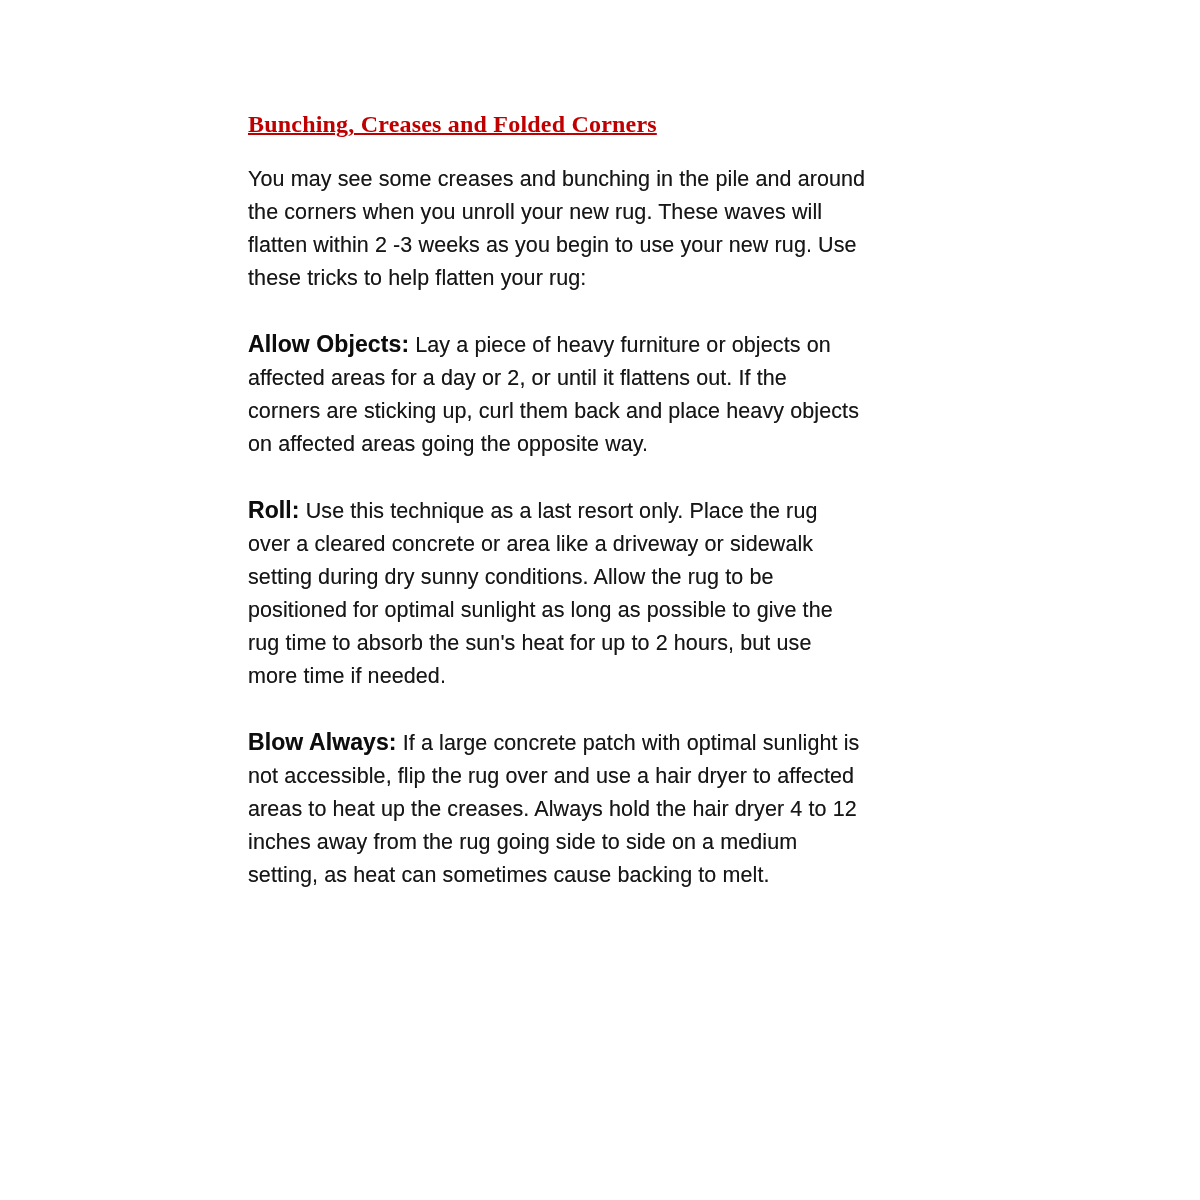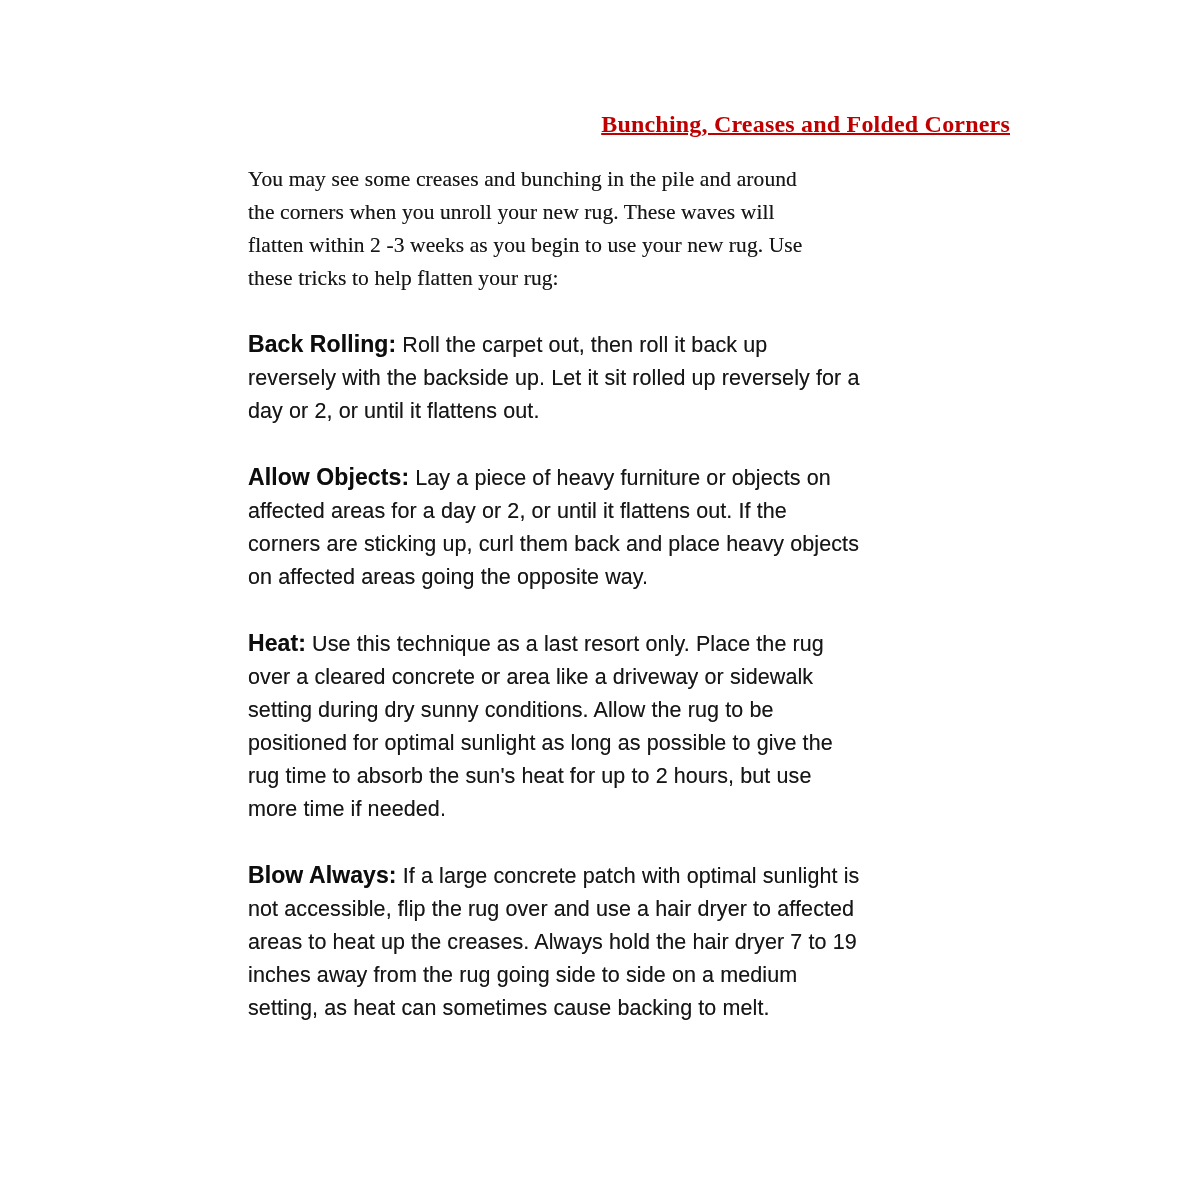--- a/index.html
+++ b/index.html
@@ -24,63 +24,58 @@
   .doc-title {
     font-family: "Liberation Serif", serif;
     font-size: 24px;
     font-weight: bold;
     color: #c00000;
     text-decoration: underline;
     text-decoration-thickness: 2px;
     line-height: 33px;
     margin: 0 0 22px 0;
     letter-spacing: 0.2px;
-    text-align: right;
   }
   .body-para {
     font-size: 21.5px;
     line-height: 33px;
     color: #161616;
     margin: 33px 0 0 0;
     white-space: pre-line;
     text-shadow: 0 0 0.4px rgba(0,0,0,0.45);
     letter-spacing: 0.1px;
   }
   .body-para.intro {
     margin-top: 4px;
-    font-family: Liberation Serif, serif;
   }
   .sec-head {
     font-weight: bold;
     font-size: 23px;
     color: #0d0d0d;
   }
 </style>
 </head>
 <body>
 
 <div class="page">
   <div class="content">
     <h1 class="doc-title">Bunching, Creases and Folded Corners</h1>
     <p class="body-para intro">You may see some creases and bunching in the pile and around
 the corners when you unroll your new rug. These waves will
 flatten within 2 -3 weeks as you begin to use your new rug. Use
 these tricks to help flatten your rug:</p>
-    <p class="body-para"><strong class="sec-head">Back Rolling:</strong><span> Roll the carpet out, then roll it back up
-reversely with the backside up. Let it sit rolled up reversely for a
-day or 2, or until it flattens out.</span></p>
     <p class="body-para"><strong class="sec-head">Allow Objects:</strong><span> Lay a piece of heavy furniture or objects on
 affected areas for a day or 2, or until it flattens out. If the
 corners are sticking up, curl them back and place heavy objects
 on affected areas going the opposite way.</span></p>
-    <p class="body-para"><strong class="sec-head">Heat:</strong><span> Use this technique as a last resort only. Place the rug
+    <p class="body-para"><strong class="sec-head">Roll:</strong><span> Use this technique as a last resort only. Place the rug
 over a cleared concrete or area like a driveway or sidewalk
 setting during dry sunny conditions. Allow the rug to be
 positioned for optimal sunlight as long as possible to give the
 rug time to absorb the sun's heat for up to 2 hours, but use
 more time if needed.</span></p>
     <p class="body-para"><strong class="sec-head">Blow Always:</strong><span> If a large concrete patch with optimal sunlight is
 not accessible, flip the rug over and use a hair dryer to affected
-areas to heat up the creases. Always hold the hair dryer 7 to 19
+areas to heat up the creases. Always hold the hair dryer 4 to 12
 inches away from the rug going side to side on a medium
 setting, as heat can sometimes cause backing to melt.</span></p>
   </div>
 </div>
 
 </body></html>

